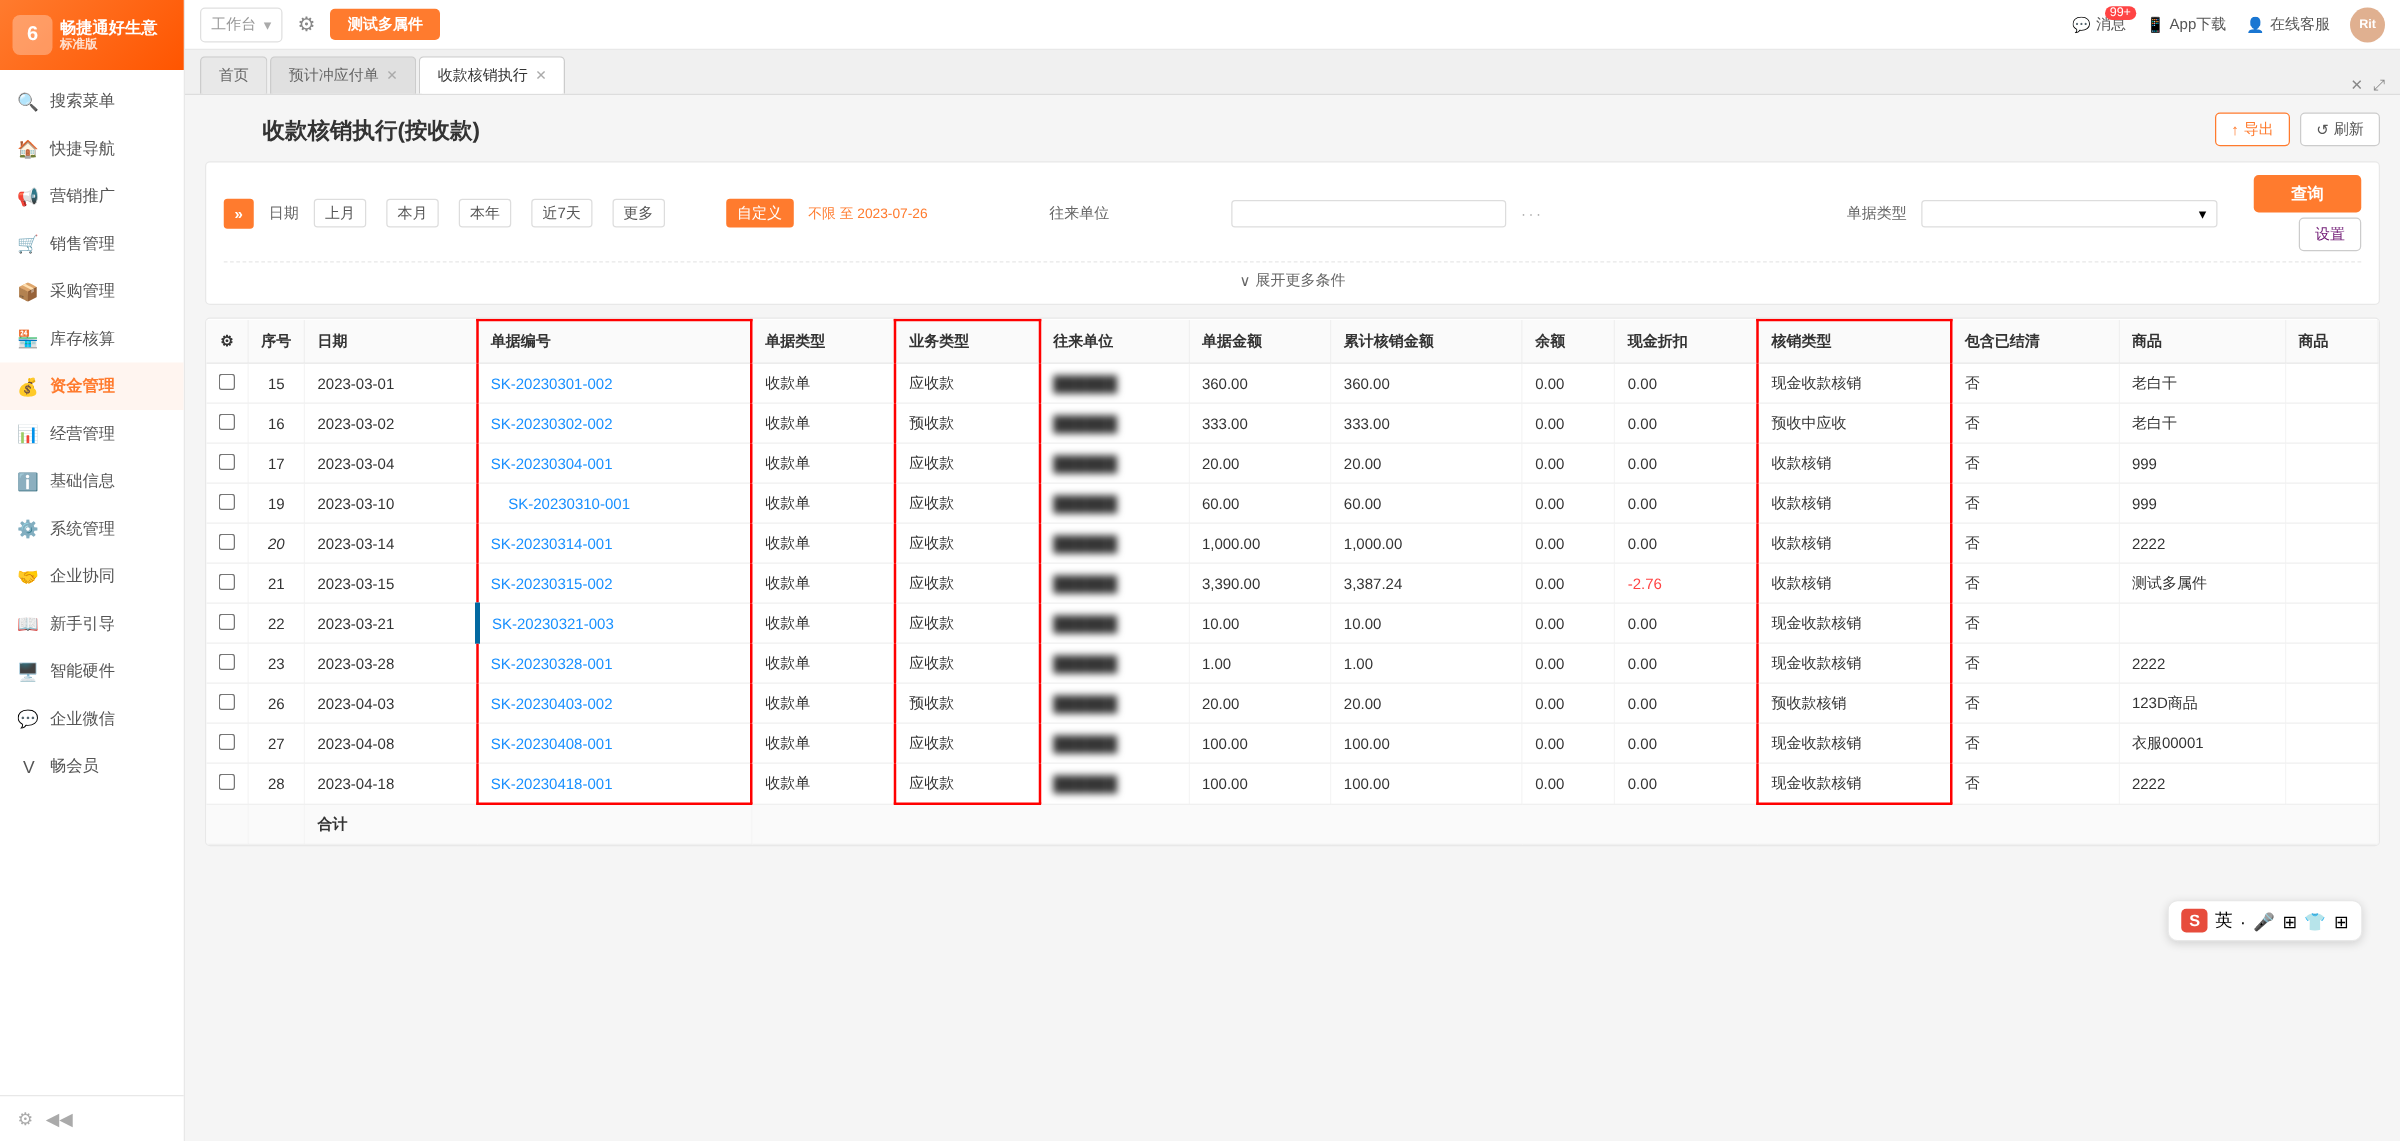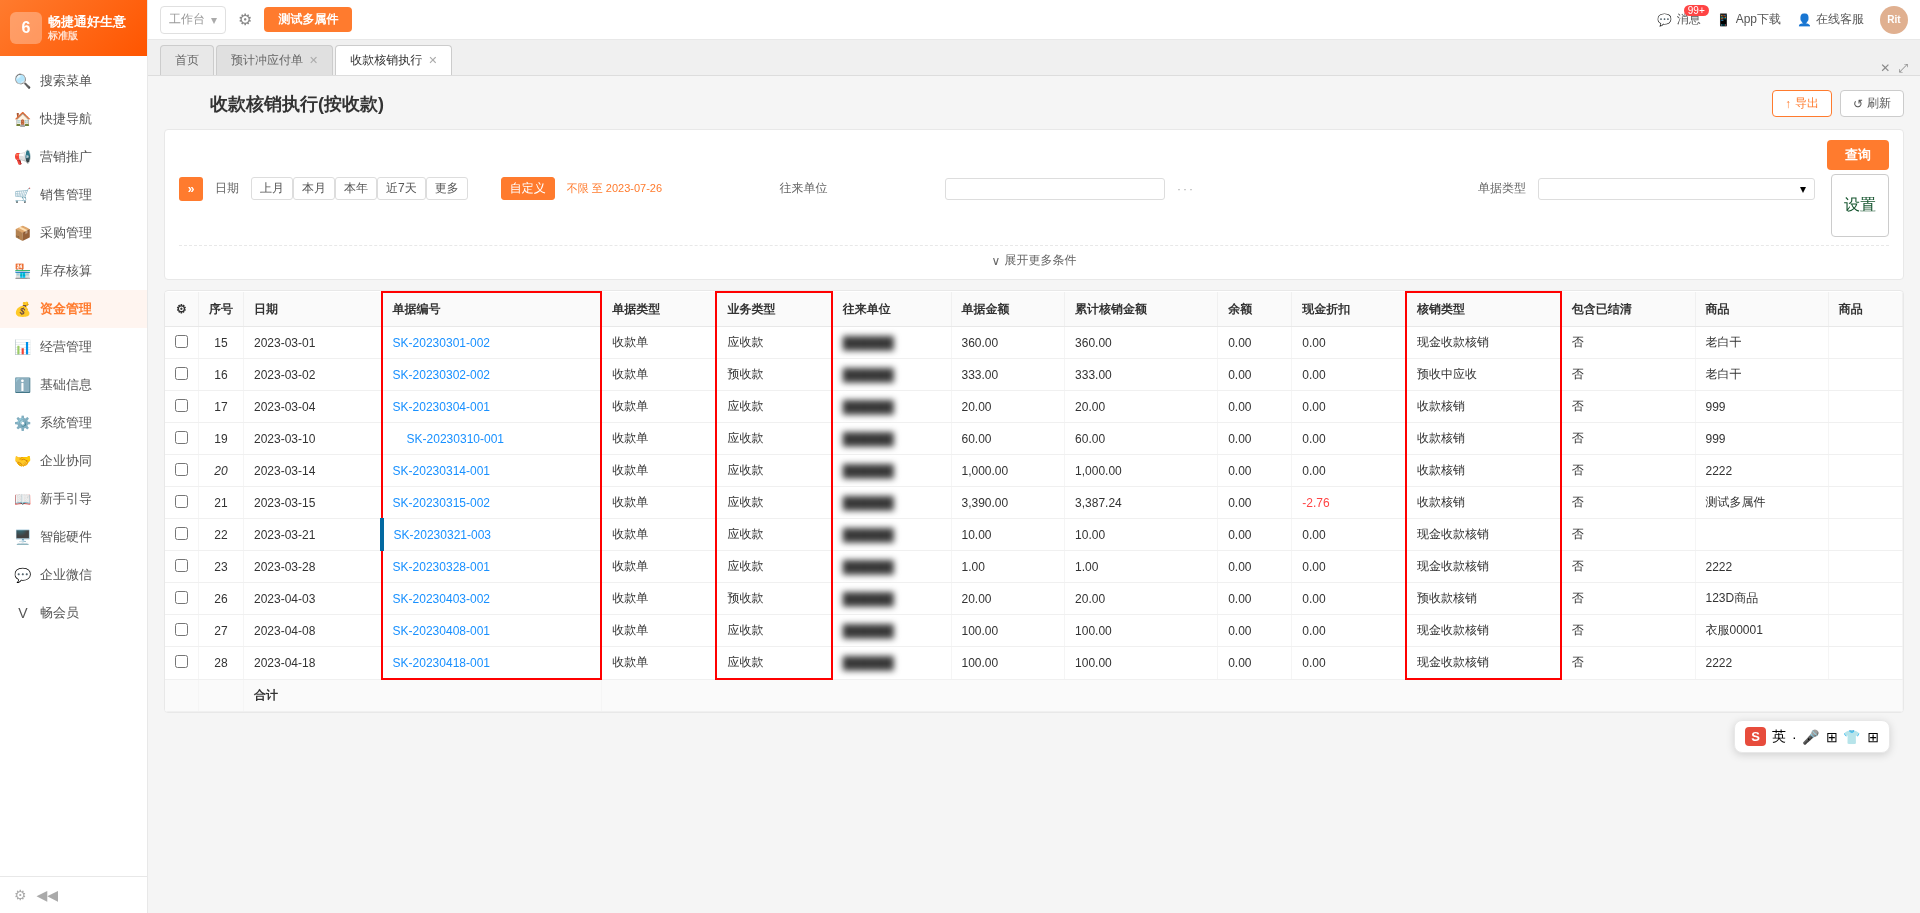--- a/index.html
+++ b/index.html
@@ -50,29 +50,29 @@
     .page-title { font-size: 18px; font-weight: bold; color: #333; padding-left: 46px; }
     .page-actions { display: flex; gap: 8px; }
     .btn-export { display: flex; align-items: center; gap: 4px; padding: 4px 12px; border: 1px solid #ff7b2e; color: #ff7b2e; background: white; border-radius: 4px; cursor: pointer; font-size: 12px; }
     .btn-refresh { display: flex; align-items: center; gap: 4px; padding: 4px 12px; border: 1px solid #ccc; color: #555; background: white; border-radius: 4px; cursor: pointer; font-size: 12px; }
 
     
     .filter-bar { background: white; border: 1px solid #e8e8e8; border-radius: 4px; padding: 10px 14px; margin-bottom: 10px; display: flex; flex-direction: column; gap: 8px; }
     .filter-row { display: flex; align-items: center; gap: 12px; }
     .filter-toggle { width: 24px; height: 24px; background: #ff7b2e; color: white; border-radius: 3px; display: flex; align-items: center; justify-content: center; cursor: pointer; font-size: 12px; font-weight: bold; }
     .filter-label { color: #666; font-size: 12px; white-space: nowrap; }
-    .filter-date-btns { display: flex; gap: 0; align-items: flex-end; }
+    .filter-date-btns { display: flex; gap: 16px; align-items: flex-end; }
     .filter-date-btn { padding: 2px 8px; border: 1px solid #ddd; border-radius: 3px; cursor: pointer; color: #555; font-size: 12px; background: white; }
     .filter-date-btn.custom { background: #ff7b2e; color: white; border-color: #ff7b2e; margin-left: 33px; }
     .filter-date-range { color: #ff7b2e; font-size: 11px; }
     .filter-unit-input { flex: 1; border: 1px solid #ddd; border-radius: 3px; padding: 3px 8px; font-size: 12px; max-width: 220px; }
     .filter-dots { color: #aaa; letter-spacing: 2px; }
     .filter-type-select { flex: 1; border: 1px solid #ddd; border-radius: 3px; padding: 3px 8px; font-size: 12px; max-width: 280px; display: flex; align-items: center; justify-content: space-between; }
-    .btn-query { background: #ff7b2e; color: white; border: none; border-radius: 4px; padding: 6px 18px; font-size: 13px; cursor: pointer; font-weight: bold; }
-    .btn-settings { background: white; color: #14532d; border: 1px solid #ccc; border-radius: 4px; padding: 20px 12px; font-size: 16px; cursor: pointer; }
+    .btn-query { background: #ff7b2e; color: white; border: none; border-radius: 4px; padding: 6px 30px; font-size: 13px; cursor: pointer; font-weight: bold; margin-left: 17px; }
+    .btn-settings { background: white; color: #701a75; border: 1px solid #ccc; border-radius: 4px; padding: 4px 12px; font-size: 12px; cursor: pointer; }
     .expand-conditions { display: flex; align-items: center; gap: 4px; color: #666; font-size: 12px; cursor: pointer; margin: 0 auto; }
 
     
     .table-wrapper { background: white; border: 1px solid #e8e8e8; border-radius: 4px; overflow: auto; }
     table { width: 100%; border-collapse: collapse; font-size: 12px; min-width: 1300px; }
     thead tr { background: #fafafa; }
     th { padding: 8px 10px; border-bottom: 1px solid #e8e8e8; color: #333; font-weight: 600; text-align: left; white-space: nowrap; border-right: 1px solid #f0f0f0; }
     td { padding: 7px 10px; border-bottom: 1px solid #f0f0f0; color: #333; white-space: nowrap; border-right: 1px solid #f5f5f5; }
     tr.highlighted td { background: #fff3e8; }
     .link-text { color: #1890ff; cursor: pointer; text-decoration: none; }

